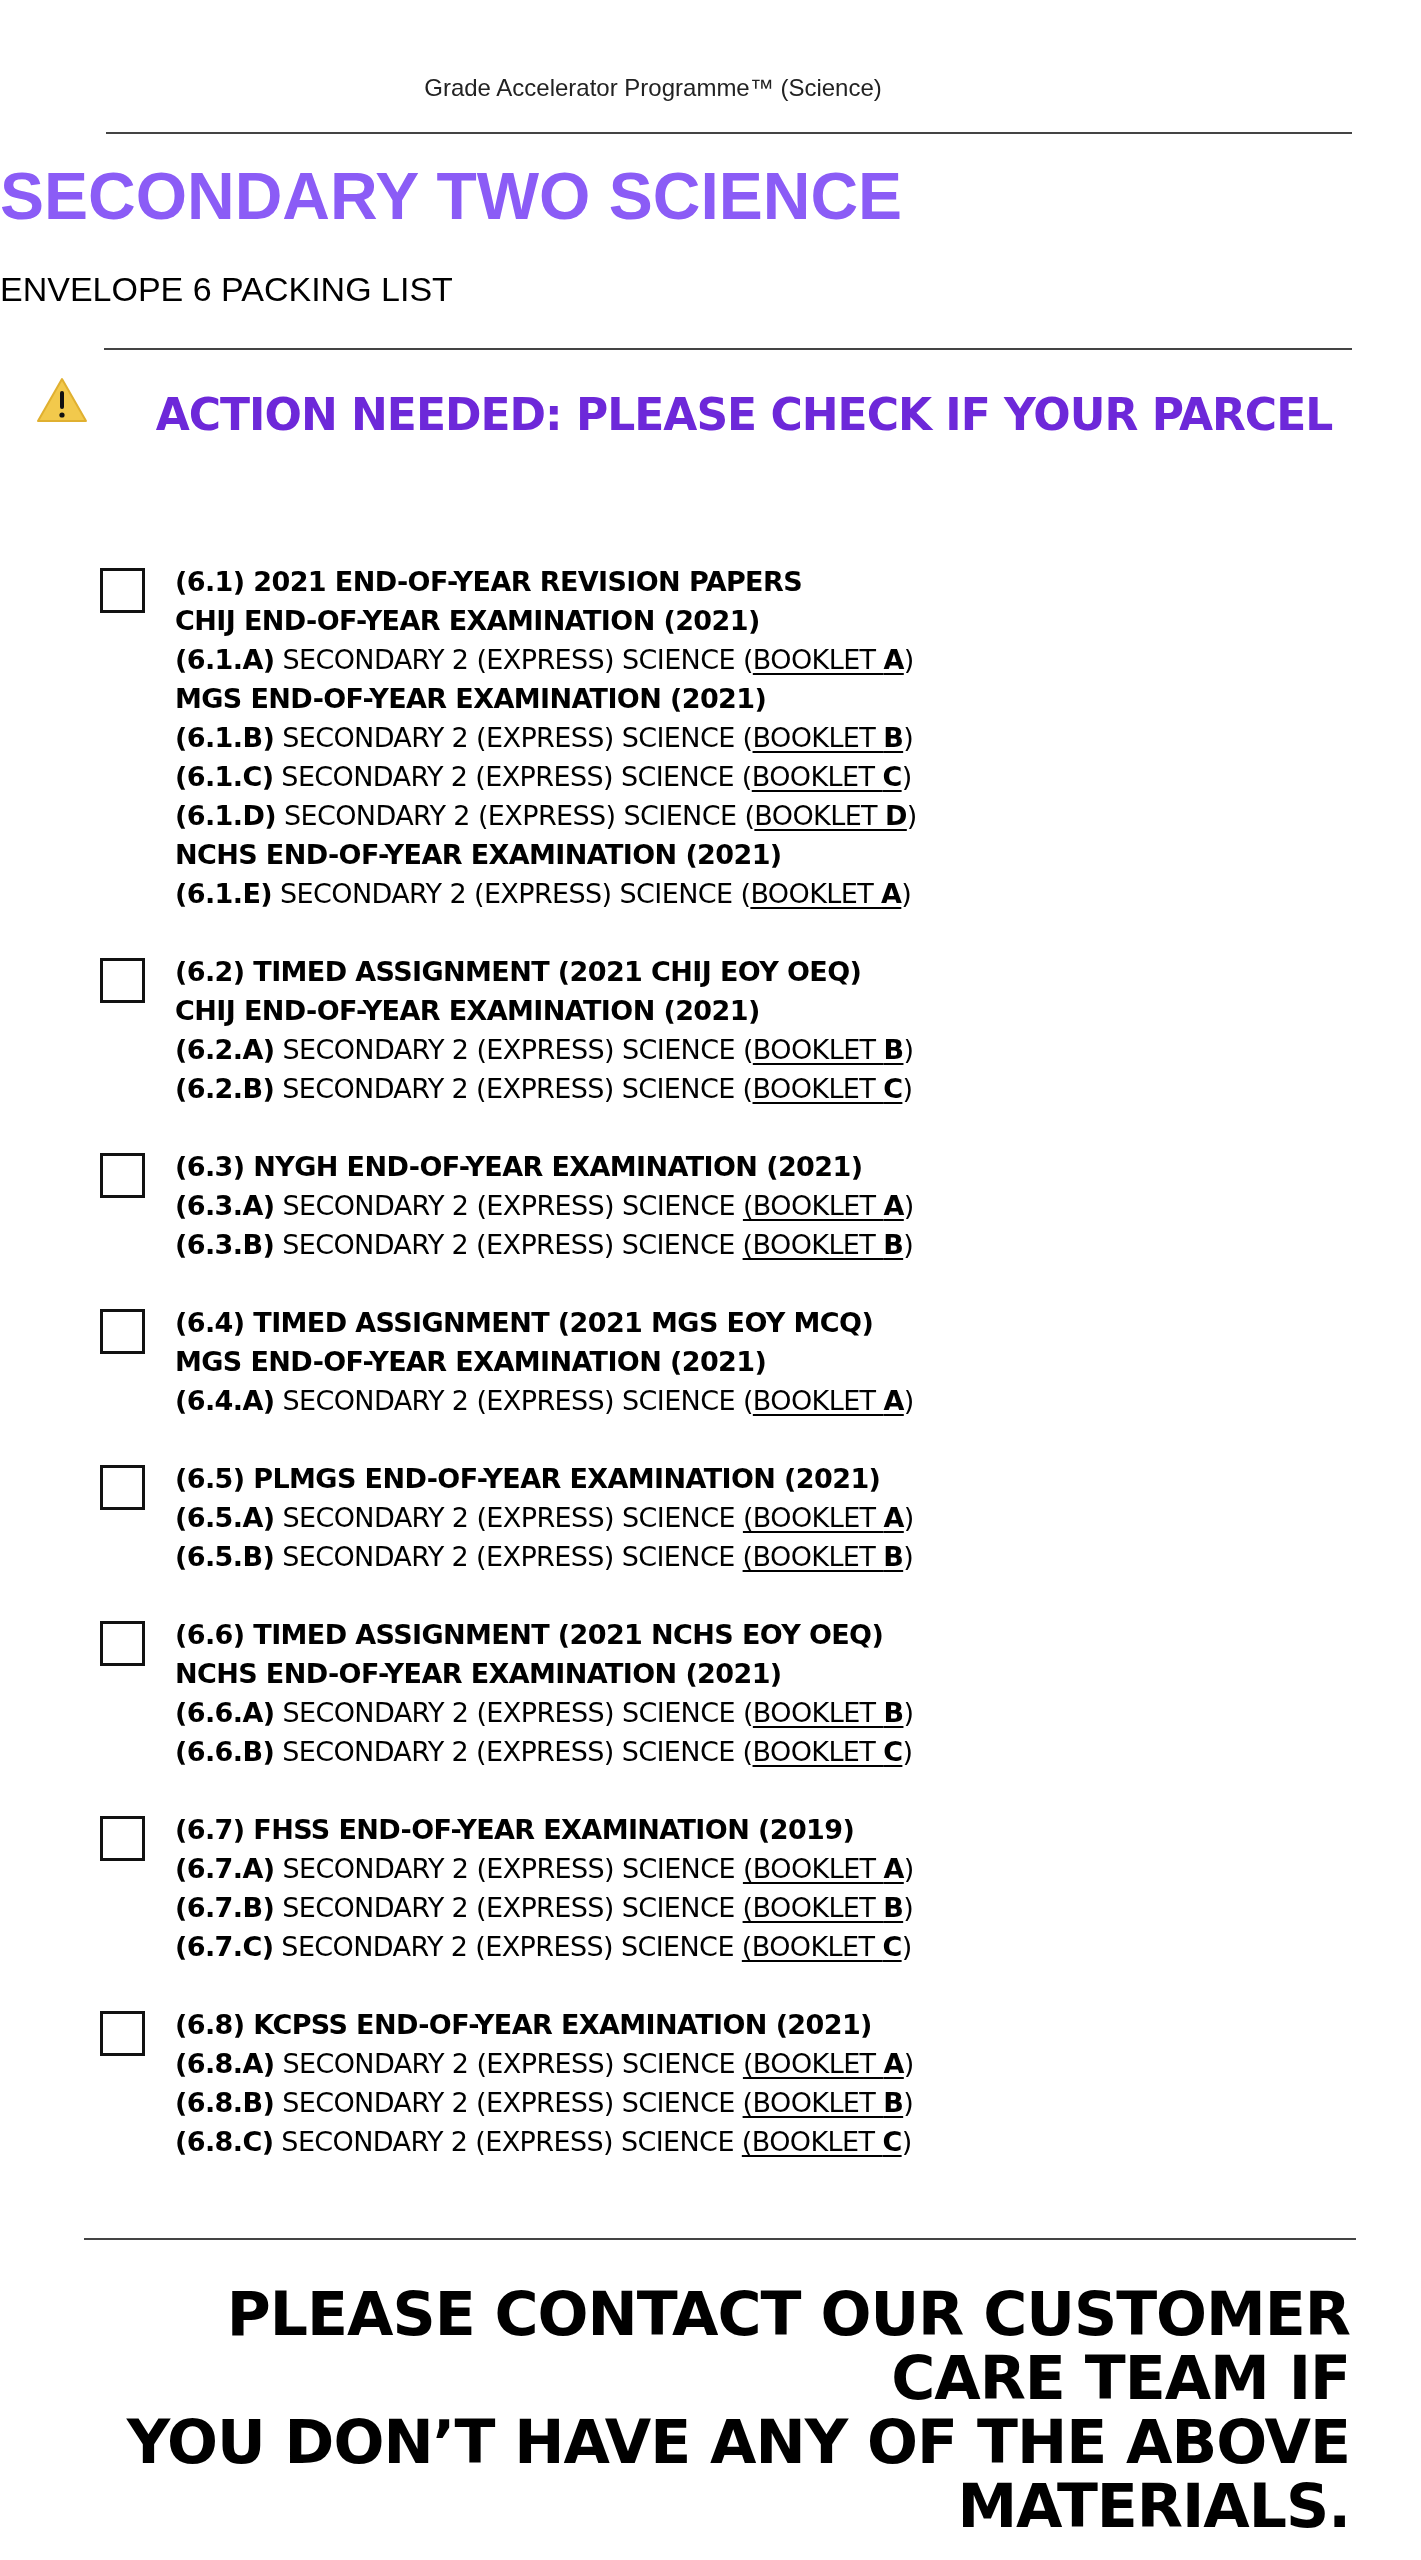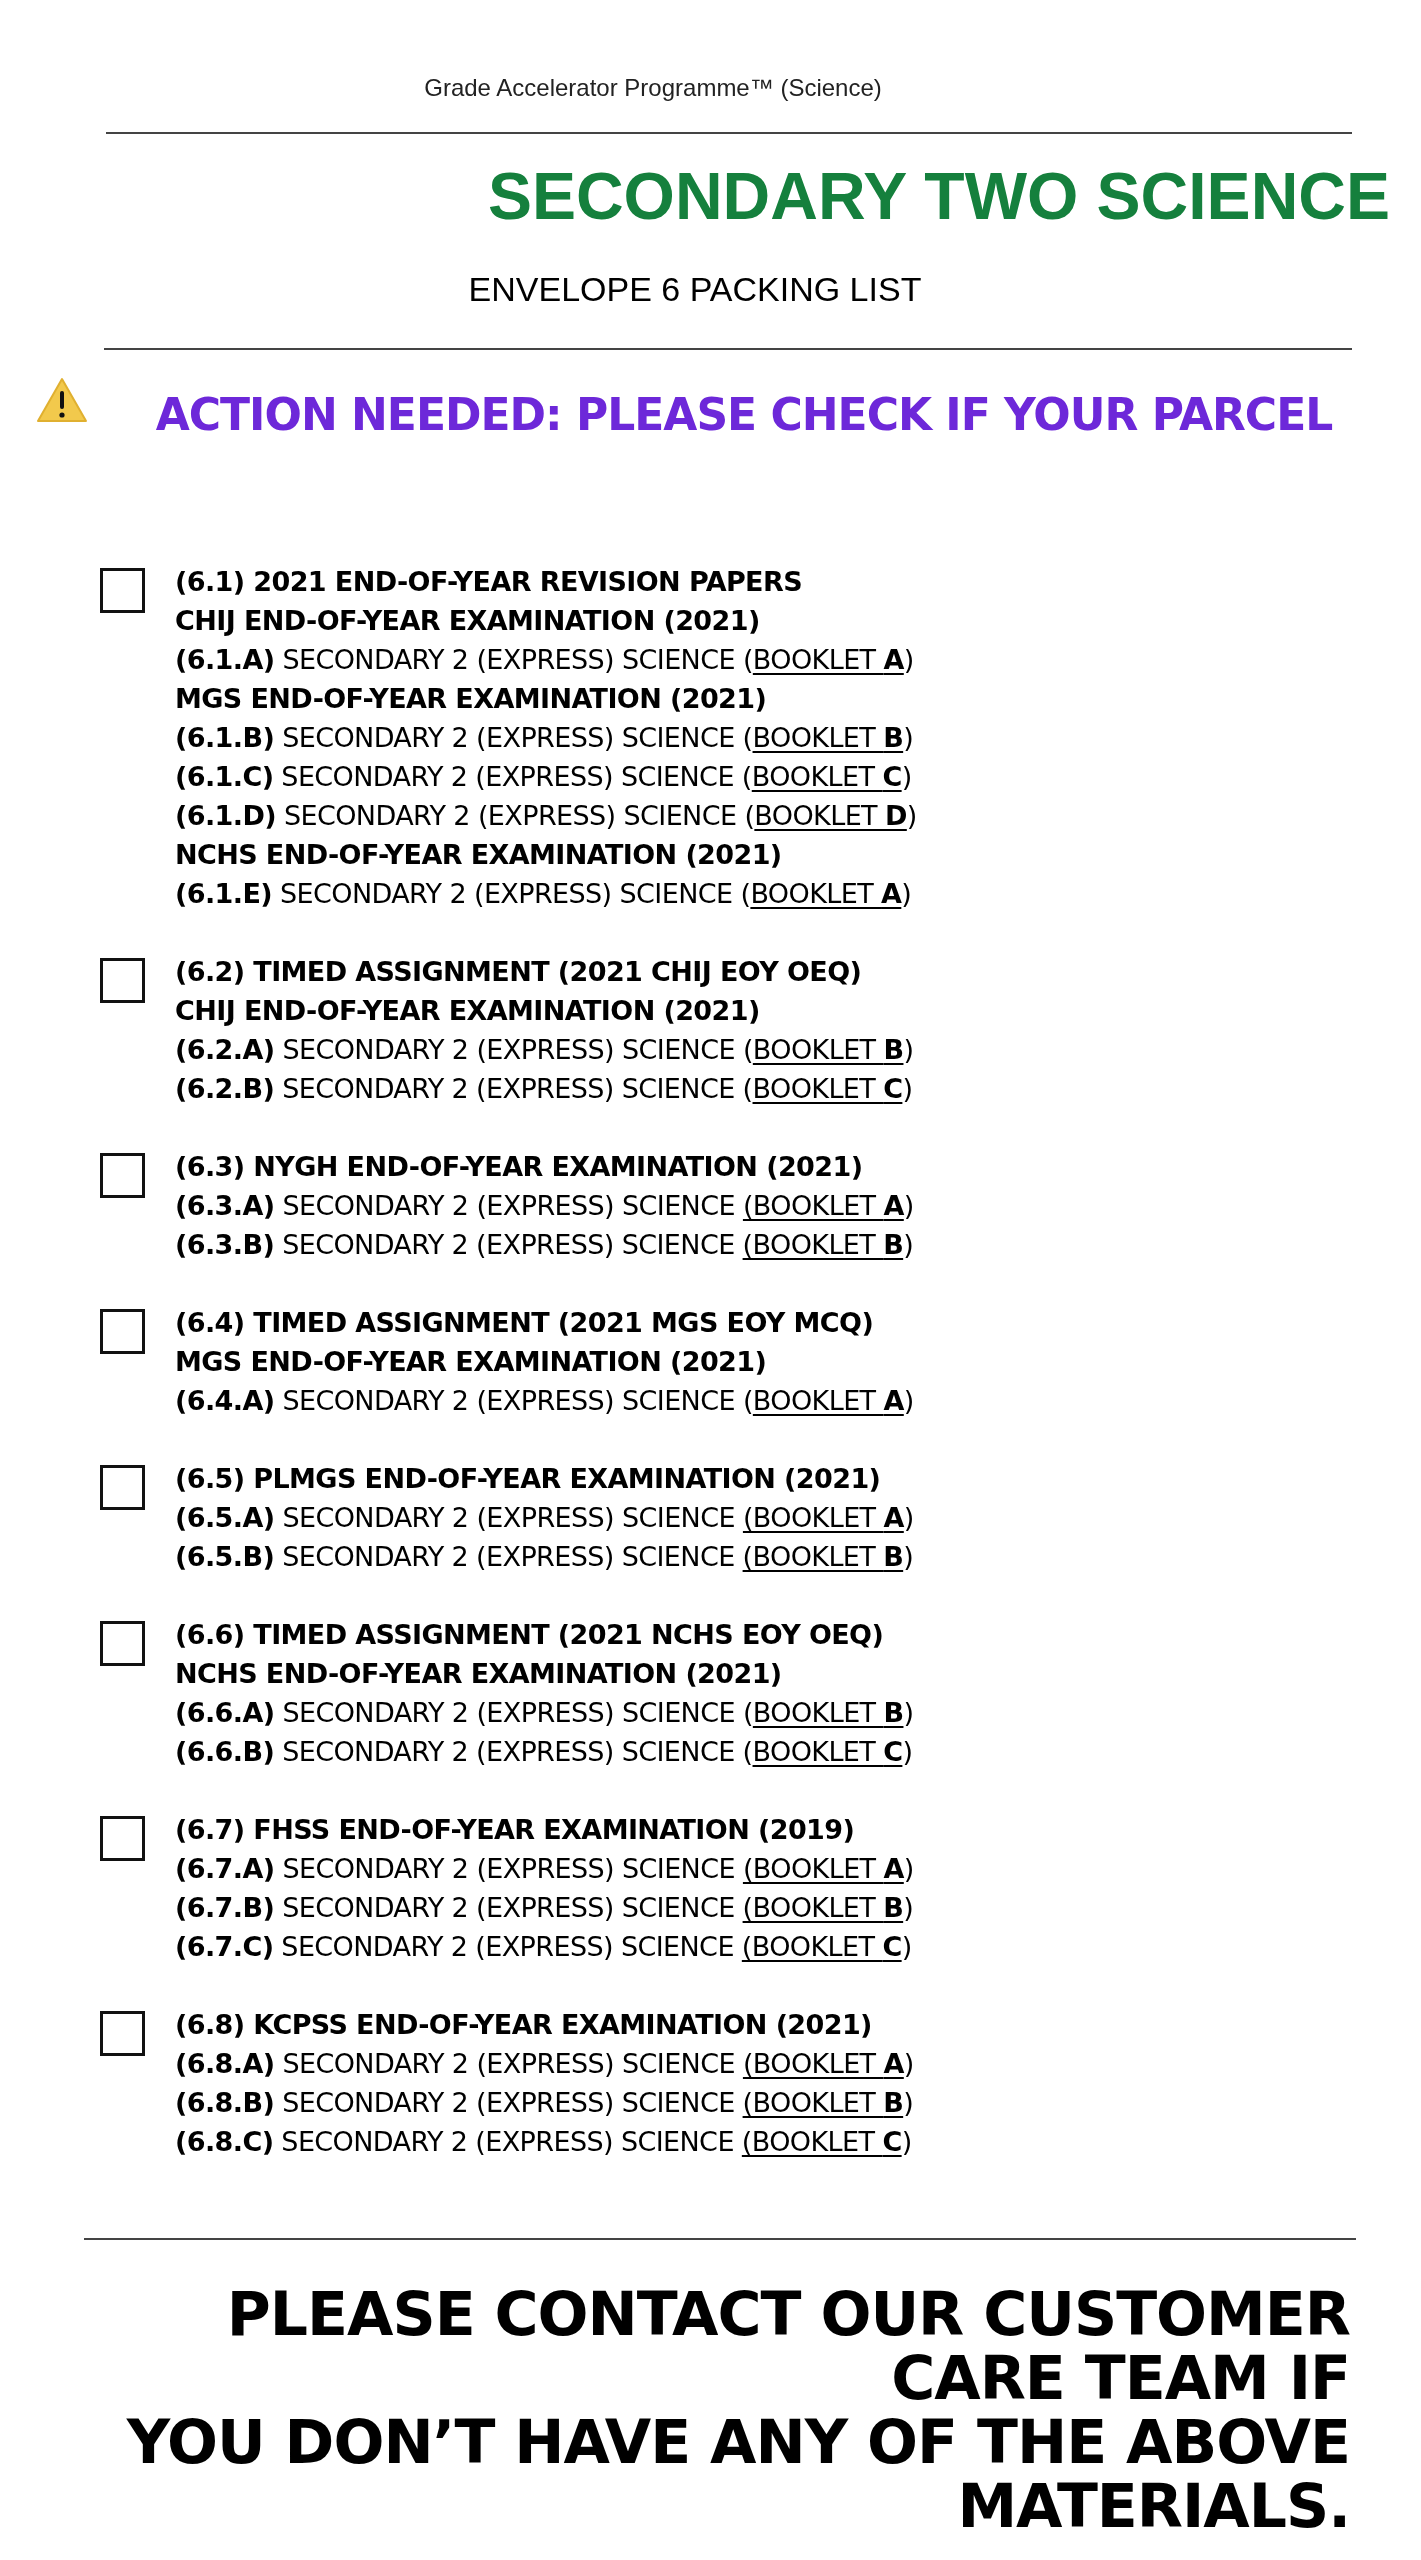--- a/index.html
+++ b/index.html
@@ -1,23 +1,23 @@
 <!DOCTYPE html>
 <html><head>
 <meta charset="utf-8">
 <style>
   html, body { margin:0; padding:0; background:#ffffff; }
   body { width:1421px; height:2560px; position:relative; overflow:hidden; color:#111; }
   .hdr { position:absolute; top:74px; left:0; width:1306px; text-align:center;
          font-family:"Liberation Sans", sans-serif; font-size:24px; color:#222; }
   .rule { position:absolute; height:2px; background:#444; }
-  .title { position:absolute; top:158px; left:0; width:1390px; text-align:right;
+  .title { position:absolute; top:158px; left:0; width:1390px; text-align:left;
            font-family:"Liberation Sans", sans-serif; font-weight:bold; font-size:66px;
-           color:#15803d; letter-spacing:0px; }
-  .subtitle { position:absolute; top:270px; left:0; width:1390px; text-align:center;
+           color:#8b5cf6; letter-spacing:0px; }
+  .subtitle { position:absolute; top:270px; left:0; width:1390px; text-align:left;
               font-family:"Liberation Sans", sans-serif; font-size:34px; color:#000; }
   .action { position:absolute; top:380px; left:80px; width:1270px; text-align:center;
             font-family:"DejaVu Sans", sans-serif; font-weight:bold; font-size:44px;
             line-height:66px; color:#6d28d9; letter-spacing:-1px; }
   .warn { display:inline-block; width:50px; height:44px; vertical-align:6px; margin-right:8px;
           position:relative; }
   .warn svg { position:absolute; left:-62px; top:-4px; }
   .list { position:absolute; top:562px; left:100px; width:1200px;
           font-family:"DejaVu Sans", sans-serif; font-size:27px; color:#000; }
   .group { position:relative; padding-left:75px; margin-bottom:39px; }

